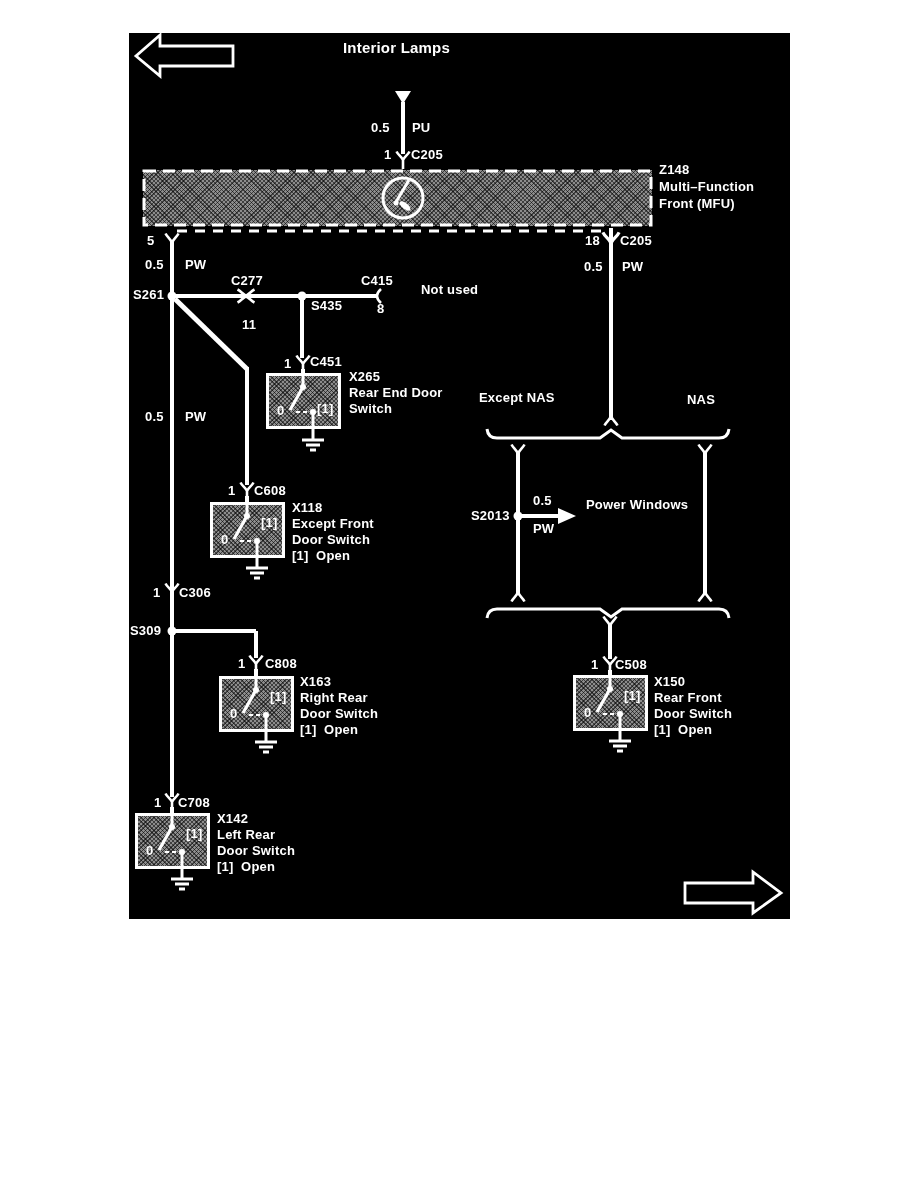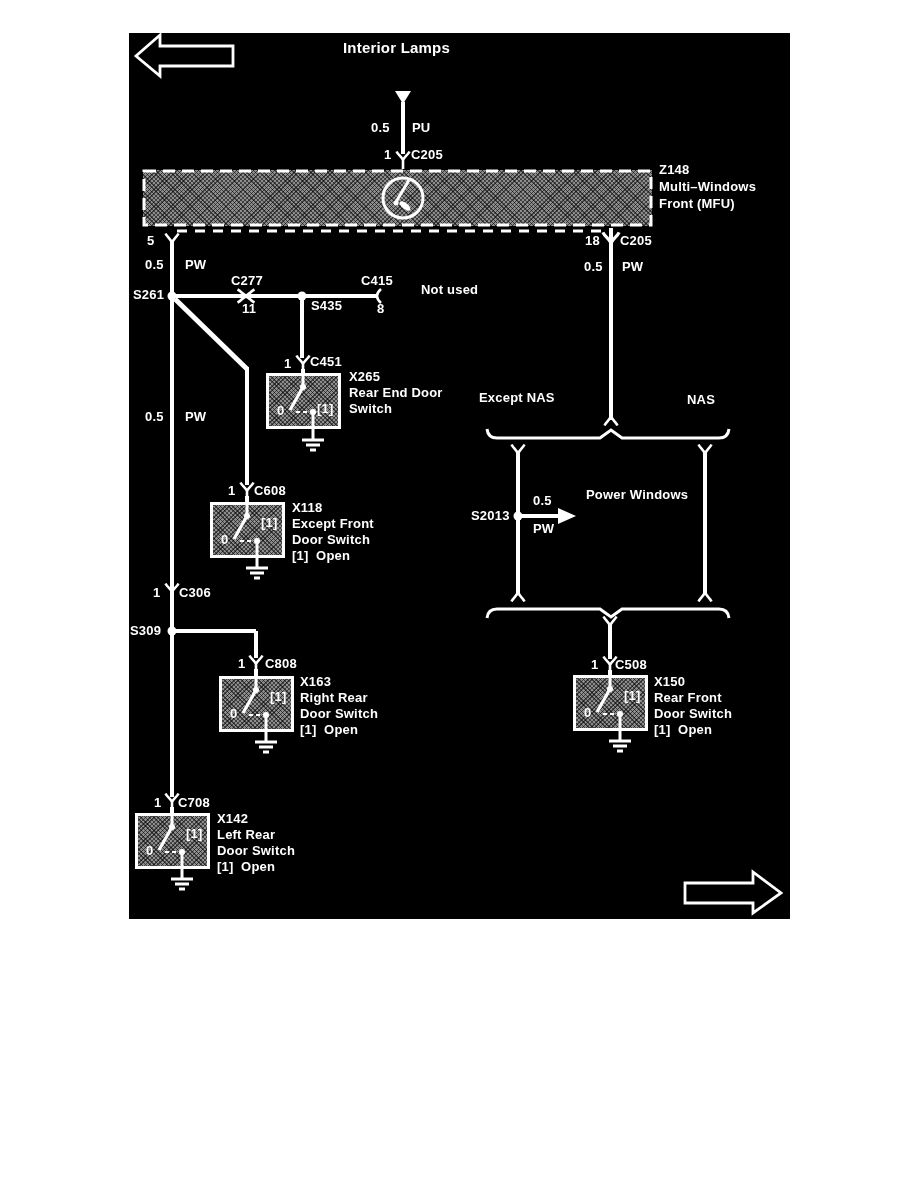--- a/index.html
+++ b/index.html
@@ -161,29 +161,29 @@
   </svg>
 
   <span class="lbl title" style="left:343px;top:41px">Interior Lamps</span>
 
   <span class="lbl" style="left:371px;top:121px">0.5</span>
   <span class="lbl" style="left:412px;top:121px">PU</span>
   <span class="lbl" style="left:384px;top:148px">1</span>
   <span class="lbl" style="left:411px;top:148px">C205</span>
 
   <span class="lbl" style="left:659px;top:163px">Z148</span>
-  <span class="lbl" style="left:659px;top:180px">Multi–Windows</span>
+  <span class="lbl" style="left:659px;top:180px">Multi–Function</span>
   <span class="lbl" style="left:659px;top:197px">Front (MFU)</span>
 
   <span class="lbl" style="left:147px;top:234px">5</span>
   <span class="lbl" style="left:145px;top:258px">0.5</span>
   <span class="lbl" style="left:185px;top:258px">PW</span>
   <span class="lbl" style="left:133px;top:288px">S261</span>
   <span class="lbl" style="left:231px;top:274px">C277</span>
-  <span class="lbl" style="left:242px;top:302px">11</span>
+  <span class="lbl" style="left:242px;top:318px">11</span>
   <span class="lbl" style="left:311px;top:299px">S435</span>
   <span class="lbl" style="left:361px;top:274px">C415</span>
   <span class="lbl" style="left:377px;top:302px">8</span>
   <span class="lbl" style="left:421px;top:283px">Not used</span>
   <span class="lbl" style="left:145px;top:410px">0.5</span>
   <span class="lbl" style="left:185px;top:410px">PW</span>
   <span class="lbl" style="left:153px;top:586px">1</span>
   <span class="lbl" style="left:179px;top:586px">C306</span>
   <span class="lbl" style="left:130px;top:624px">S309</span>
 
@@ -224,21 +224,21 @@
 
   <span class="lbl" style="left:585px;top:234px">18</span>
   <span class="lbl" style="left:620px;top:234px">C205</span>
   <span class="lbl" style="left:584px;top:260px">0.5</span>
   <span class="lbl" style="left:622px;top:260px">PW</span>
   <span class="lbl" style="left:479px;top:391px">Except NAS</span>
   <span class="lbl" style="left:687px;top:393px">NAS</span>
   <span class="lbl" style="left:471px;top:509px">S2013</span>
   <span class="lbl" style="left:533px;top:494px">0.5</span>
   <span class="lbl" style="left:533px;top:522px">PW</span>
-  <span class="lbl" style="left:586px;top:488px">Power Windows</span>
+  <span class="lbl" style="left:586px;top:498px">Power Windows</span>
   <span class="lbl" style="left:591px;top:658px">1</span>
   <span class="lbl" style="left:615px;top:658px">C508</span>
 
   <span class="lbl" style="left:654px;top:675px">X150</span>
   <span class="lbl" style="left:654px;top:691px">Rear Front</span>
   <span class="lbl" style="left:654px;top:707px">Door Switch</span>
   <span class="lbl" style="left:654px;top:723px">[1]  Open</span>
   <span class="lbl" style="left:584px;top:706px">0</span>
   <span class="lbl" style="left:624px;top:689px">[1]</span>
 </div>

